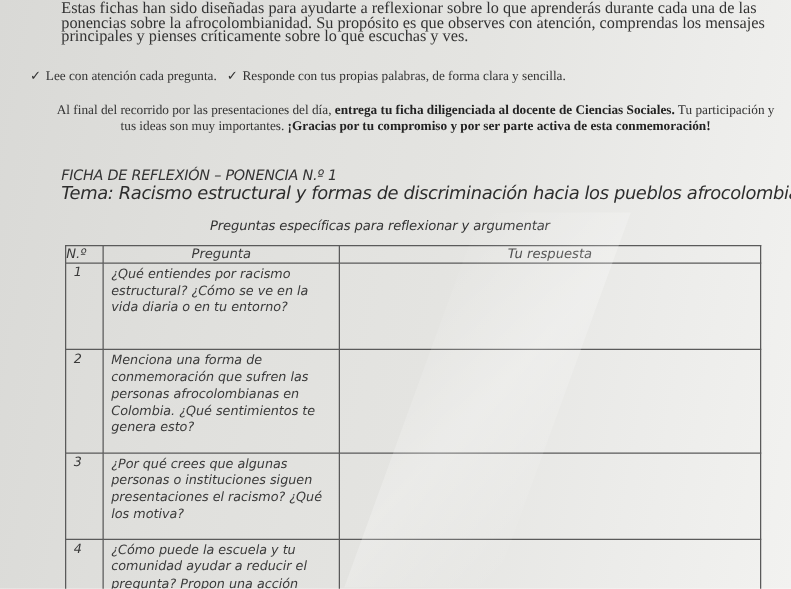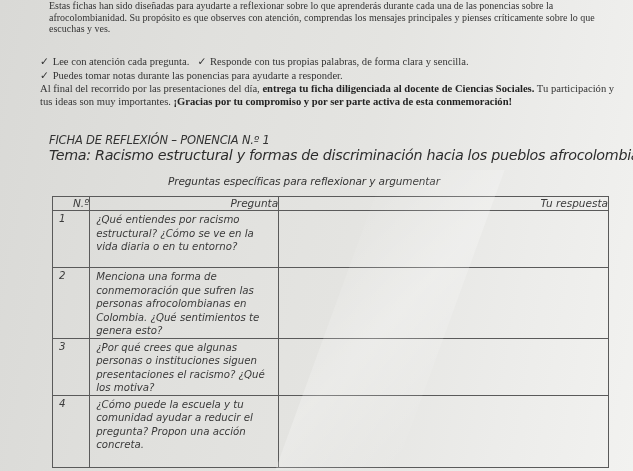--- a/index.html
+++ b/index.html
@@ -5,49 +5,49 @@
   html, body { margin: 0; padding: 0; }
   body {
     width: 633px; height: 471px; overflow: hidden; position: relative;
     background: linear-gradient(100deg, #d9d9d6 0%, #e0e0dd 30%, #e4e4e1 55%, #ececea 80%, #f2f2f0 100%);
     color: #2a2a2a;
   }
   .serif { font-family: "Liberation Serif", "DejaVu Serif", serif; }
   .sans { font-family: "DejaVu Sans", "Liberation Sans", sans-serif; font-style: italic; }
   .intro {
     position: absolute; left: 49px; top: 0px; width: 570px;
-    font-size: 10px; line-height: 11.5px; color: #333;
+    font-size: 13px; line-height: 11.5px; color: #333;
   }
   .intro p { margin: 0; }
-  .checks { position: absolute; left: 40px; top: 55px; font-size: 10.6px; line-height: 14px; color: #333; }
+  .checks { position: absolute; left: 24px; top: 55px; font-size: 10.6px; line-height: 14px; color: #333; }
   .checks div { white-space: nowrap; }
   .check-mark { display: inline-block; width: 10px; }
   .closing {
     position: absolute; left: 40px; top: 82px; width: 585px;
-    font-size: 10.6px; line-height: 13px; color: #333;
+    font-size: 10.6px; line-height: 13px; color: #333; text-align: center;
   }
   .closing b { font-weight: bold; color: #222; }
   .sheet-title {
     position: absolute; left: 49px; top: 133px; font-size: 11.5px; color: #333; letter-spacing: -0.2px;
   }
   .sheet-topic {
     position: absolute; left: 49px; top: 147px; font-size: 14.3px; color: #2d2d2d; letter-spacing: -0.3px; white-space: nowrap;
   }
   .section-heading {
     position: absolute; left: 168px; top: 175px; font-size: 10.5px; color: #333; letter-spacing: -0.1px; white-space: nowrap;
   }
   table.q-table {
     position: absolute; left: 52px; top: 196px; width: 557px;
     border-collapse: collapse; font-size: 10.2px; color: #3a3a3a;
   }
   .q-table th, .q-table td { border: 1px solid #5a5a5a; vertical-align: top; }
-  .q-table th { font-weight: normal; height: 13px; padding: 0; font-size: 10.5px; text-align: right; }
-  .q-table th.num { text-align: left; padding-left: 20px; }
+  .q-table th { font-weight: normal; height: 13px; padding: 0; font-size: 10.5px; text-align: center; }
+  .q-table th.num { text-align: left; padding-left: 0; }
   .q-table td.num { width: 23px; padding: 2px 0 0 6px; }
-  .q-table td.question { width: 178px; padding: 2px 4px 0 6px; line-height: 13.5px; }
+  .q-table td.question { width: 178px; padding: 2px 4px 12px 6px; line-height: 13.5px; }
   .q-table td.answer { padding: 0; }
   .q-table tr.r1 td { height: 54px; }
   .q-table tr.r2 td { height: 64px; }
   .q-table tr.r3 td { height: 50px; }
   .q-table tr.r4 td { height: 69px; }
   .glare {
     position: absolute; left: 330px; top: 170px; width: 120px; height: 300px;
     background: linear-gradient(120deg, rgba(255,255,255,0) 0%, rgba(255,255,255,0.25) 50%, rgba(255,255,255,0) 100%);
     transform: skewX(-20deg); pointer-events: none;
   }
@@ -59,24 +59,20 @@
   <p>Estas fichas han sido diseñadas para ayudarte a reflexionar sobre lo que aprenderás durante cada una de las ponencias sobre la afrocolombianidad. Su propósito es que observes con atención, comprendas los mensajes principales y pienses críticamente sobre lo que escuchas y ves.</p>
 </div>
 
 <div class="checks serif">
   <div>
     <span class="check-mark">✓</span>
     <span>Lee con atención cada pregunta.</span>
     &nbsp;
     <span class="check-mark">✓</span>
     <span>Responde con tus propias palabras, de forma clara y sencilla.</span>
-  </div>
-  <div>
-    <span class="check-mark">✓</span>
-    <span>Puedes tomar notas durante las ponencias para ayudarte a responder.</span>
   </div>
 </div>
 
 <div class="closing serif">
   <span>Al final del recorrido por las presentaciones del día, </span><b>entrega tu ficha diligenciada al docente de Ciencias Sociales.</b><span> Tu participación y tus ideas son muy importantes. </span><b>¡Gracias por tu compromiso y por ser parte activa de esta conmemoración!</b>
 </div>
 
 <div class="sheet-title sans">FICHA DE REFLEXIÓN – PONENCIA N.º 1</div>
 <div class="sheet-topic sans">Tema: Racismo estructural y formas de discriminación hacia los pueblos afrocolombianos</div>
 <div class="section-heading sans">Preguntas específicas para reflexionar y argumentar</div>

